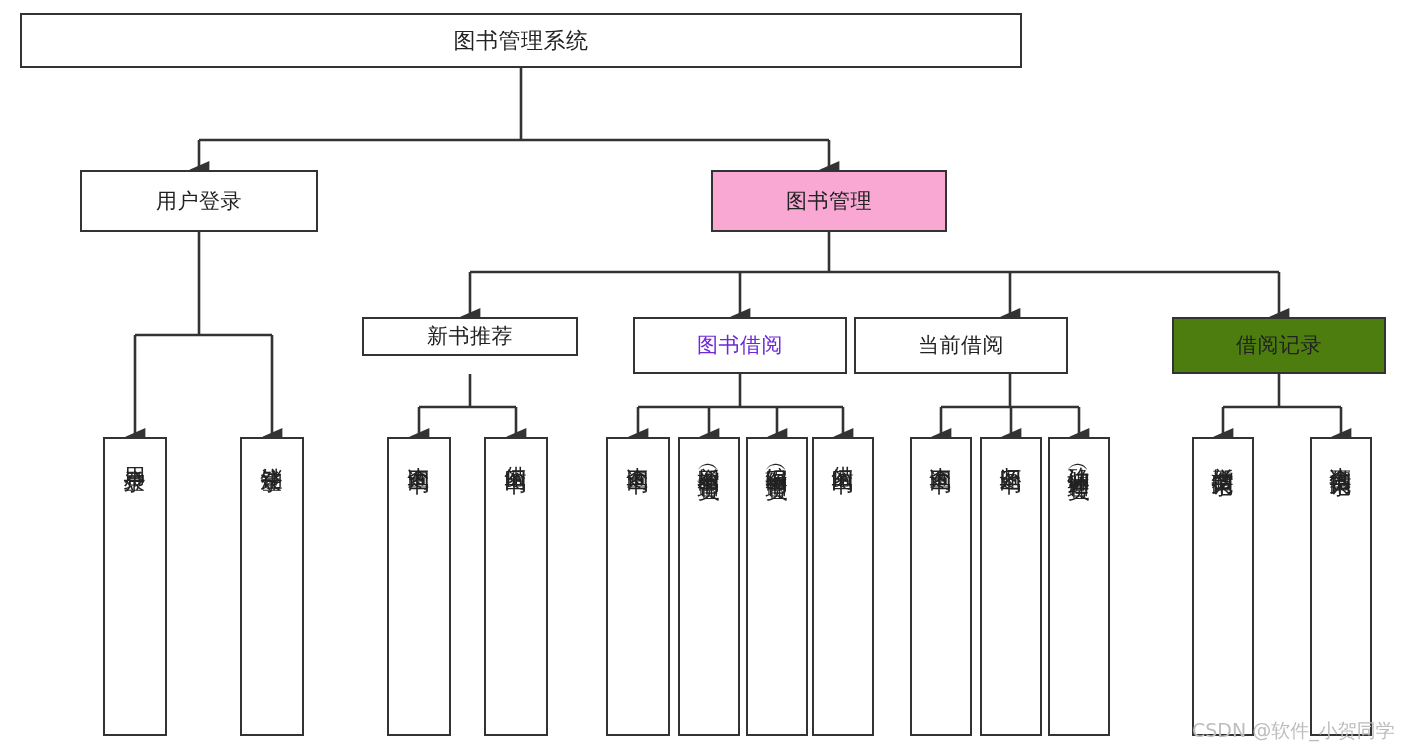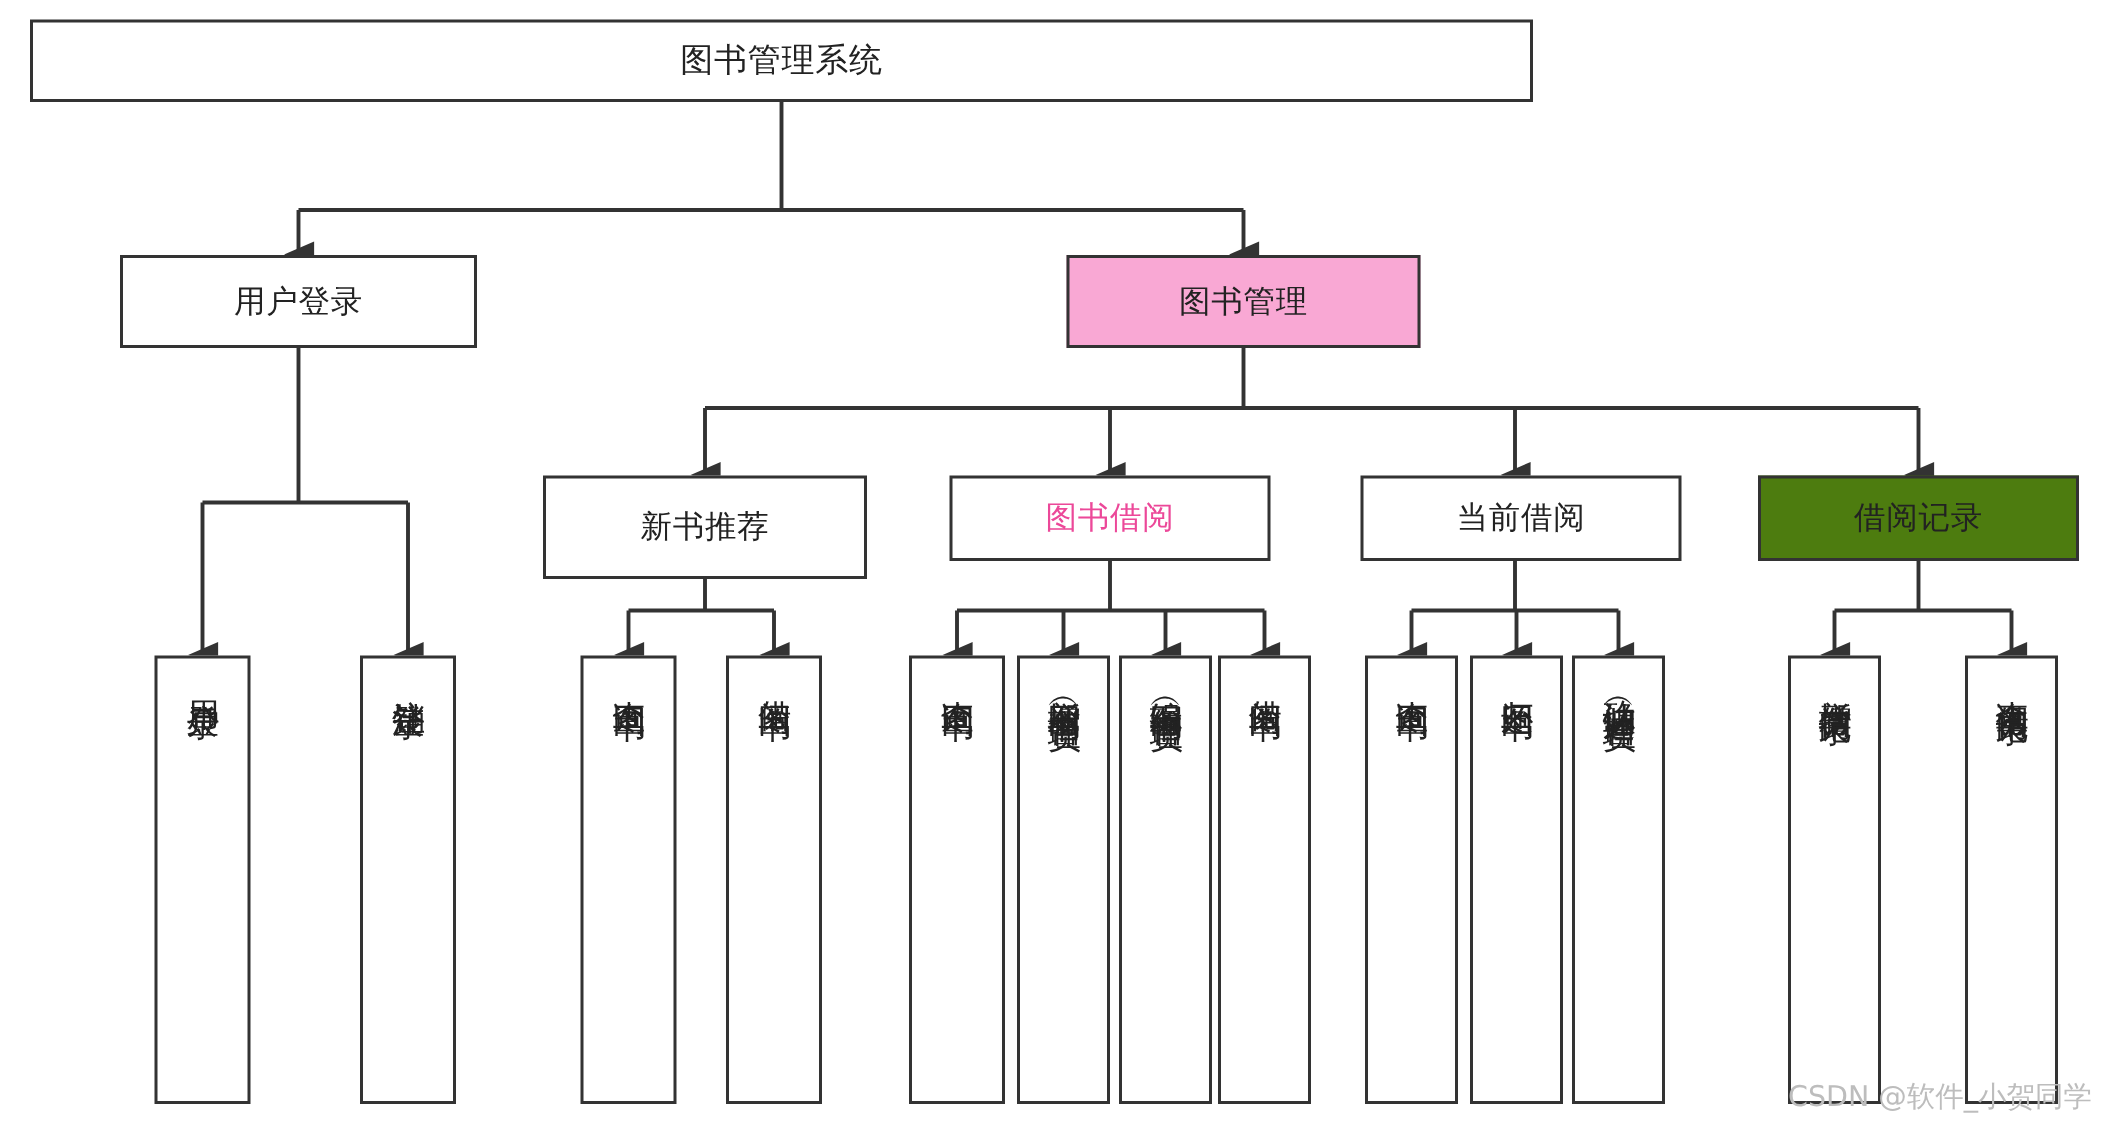--- a/index.html
+++ b/index.html
@@ -122,27 +122,27 @@
   <div id="node-layer">
       <div class="node horizontal root" style="left: 20px; top: 13px; width: 1002px; height: 55px; border-color: rgb(51, 51, 51); background: rgb(255, 255, 255);">
         <span class="node-label" style="color: rgb(34, 34, 34);">图书管理系统</span>
       </div>
       <div class="node horizontal" style="left: 80px; top: 170px; width: 238px; height: 62px; border-color: rgb(51, 51, 51); background: rgb(255, 255, 255);">
         <span class="node-label" style="color: rgb(34, 34, 34);">用户登录</span>
       </div>
       <div class="node horizontal" style="left: 711px; top: 170px; width: 236px; height: 62px; border-color: rgb(51, 51, 51); background: #f9a8d4;">
         <span class="node-label" style="color: rgb(34, 34, 34);">图书管理</span>
       </div>
-      <div class="node horizontal" style="left: 362px; top: 317px; width: 216px; height: 69px; border-color: rgb(51, 51, 51); background: rgb(255, 255, 255);">
+      <div class="node horizontal" style="left: 362px; top: 317px; width: 216px; height: 39px; border-color: rgb(51, 51, 51); background: rgb(255, 255, 255);">
         <span class="node-label" style="color: rgb(34, 34, 34);">新书推荐</span>
       </div>
       <div class="node horizontal" style="left: 633px; top: 317px; width: 214px; height: 57px; border-color: rgb(51, 51, 51); background: rgb(255, 255, 255);">
-        <span class="node-label" style="color: #ec4899;">图书借阅</span>
+        <span class="node-label" style="color: #6d28d9;">图书借阅</span>
       </div>
-      <div class="node horizontal" style="left: 907px; top: 317px; width: 214px; height: 57px; border-color: rgb(51, 51, 51); background: rgb(255, 255, 255);">
+      <div class="node horizontal" style="left: 854px; top: 317px; width: 214px; height: 57px; border-color: rgb(51, 51, 51); background: rgb(255, 255, 255);">
         <span class="node-label" style="color: rgb(34, 34, 34);">当前借阅</span>
       </div>
       <div class="node horizontal" style="left: 1172px; top: 317px; width: 214px; height: 57px; border-color: rgb(51, 51, 51); background: #4d7c0f;">
         <span class="node-label" style="color: rgb(34, 34, 34);">借阅记录</span>
       </div>
       <div class="node vertical" style="left: 103px; top: 437px; width: 64px; height: 299px; border-color: rgb(51, 51, 51); background: rgb(255, 255, 255);">
         <span class="node-label" style="color: rgb(34, 34, 34);">用户登录</span>
       </div>
       <div class="node vertical" style="left: 240px; top: 437px; width: 64px; height: 299px; border-color: rgb(51, 51, 51); background: rgb(255, 255, 255);">
         <span class="node-label" style="color: rgb(34, 34, 34);">注销登录</span>

